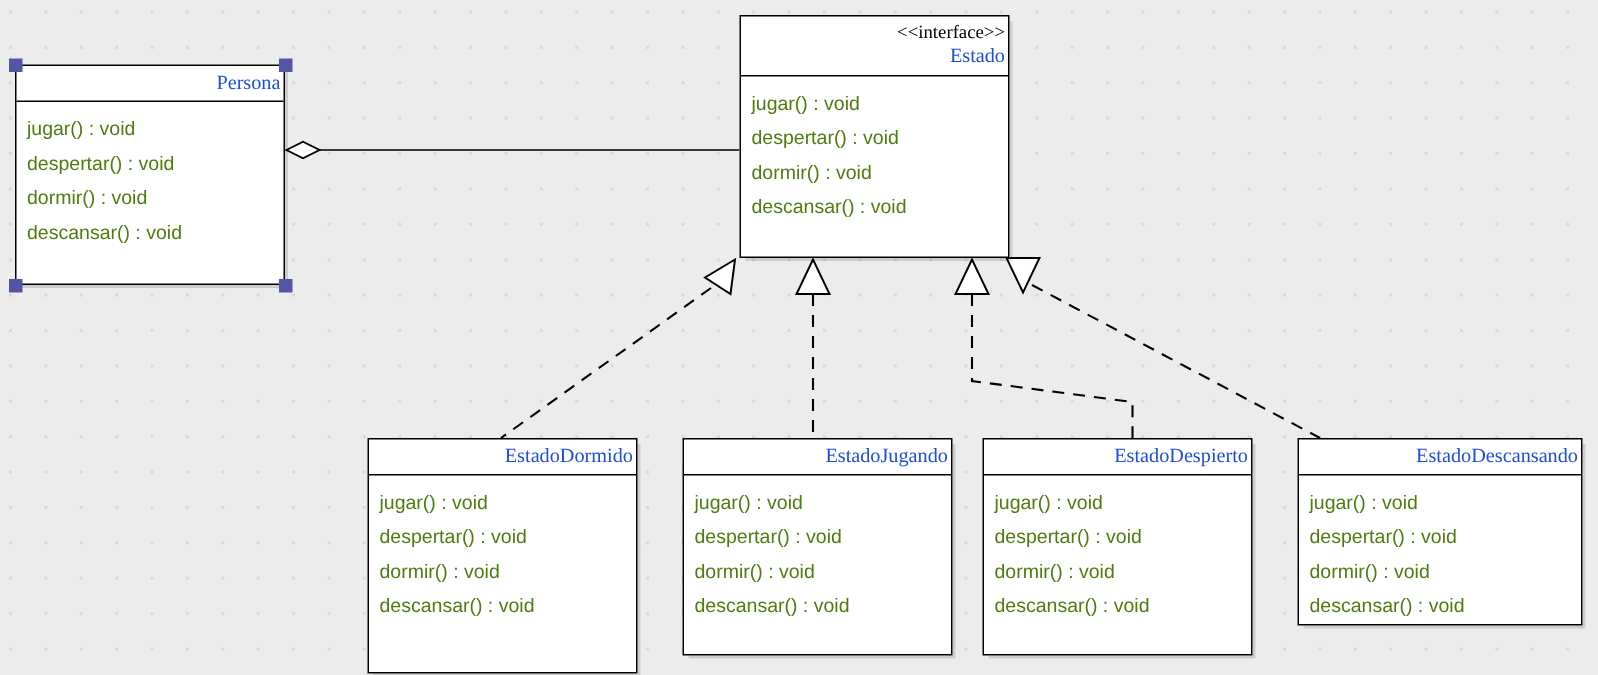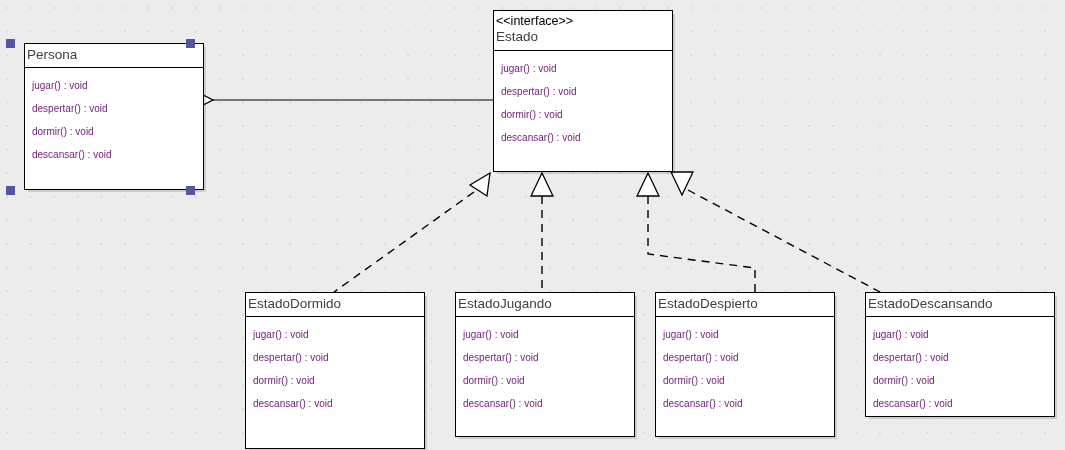--- a/index.html
+++ b/index.html
@@ -22,43 +22,44 @@
   
   .uml-box{
     position:absolute;
     background:#ffffff;
     border:1.5px solid #000000;
     box-sizing:border-box;
     box-shadow:3px 3px 0 -1px rgba(0,0,0,0.13);
     z-index:5;
   }
   .uml-head{
-    text-align:left;
+    text-align:right;
     padding:3px 2px 4px 2px;
     border-bottom:1.5px solid #000000;
     line-height:1.22;
+    font-family:Liberation Serif, serif;
   }
   .uml-head .stereotype{
     display:block;
     font-size:12.5px;
     color:#000;
   }
   .uml-head .cls-name{
     display:block;
     font-size:13.5px;
-    color:#404040;
+    color:#1d4ed8;
   }
   .uml-body{
     padding:6px 7px 6px 7px;
   }
   .uml-body .member{
-    font-size:10px;
+    font-size:13px;
     line-height:23px;
     white-space:nowrap;
-    color:#701a75;
+    color:#4d7c0f;
   }
   
   .handle{
     position:absolute;
     width:9px;height:9px;
     background:#5555a5;
     z-index:40;
   }
   
   #wires{
@@ -105,21 +106,21 @@
       <polygon class="hollow" points="648,173 637,196 659,196"></polygon>
       <path class="dash-line" d="M 648,196 L 648,254 L 755,268 L 755,292"></path>
     </g>
 
     <g>
       <polygon class="hollow" points="671,172 693,172 682,195"></polygon>
       <path class="dash-line" d="M 688,190 L 880,292"></path>
     </g>
   </svg>
 
-  <div class="uml-box" id="box-persona" style="left:10px; top:43px; width:180px; height:147px;margin-left:14px;">
+  <div class="uml-box" id="box-persona" style="left:10px; top:43px; width:180px; height:147px;">
     <div class="uml-head">
       <span class="cls-name">Persona</span>
     </div>
     <div class="uml-body">
       <div class="member">jugar() : void</div>
       <div class="member">despertar() : void</div>
       <div class="member">dormir() : void</div>
       <div class="member">descansar() : void</div>
     </div>
   </div>

